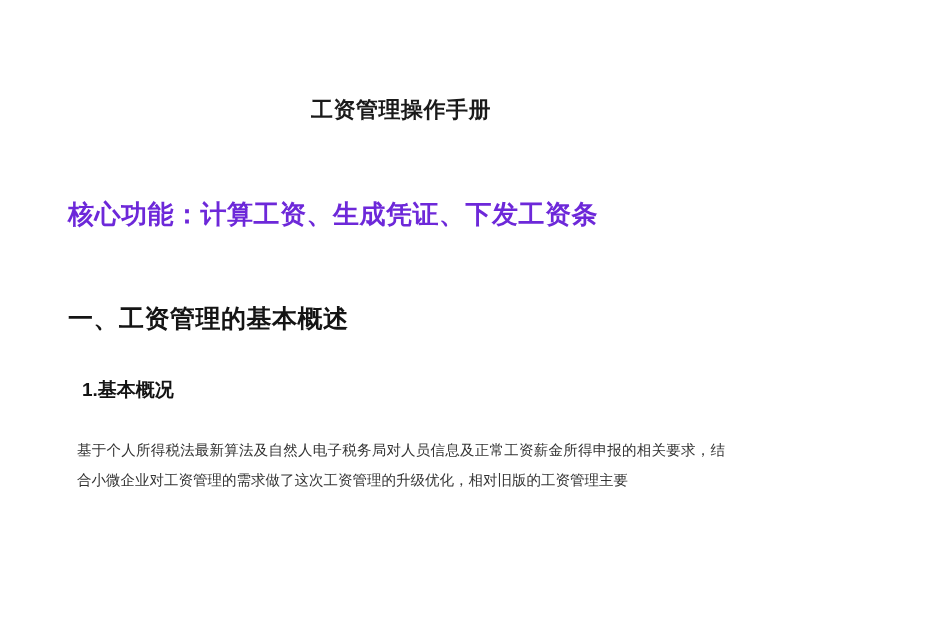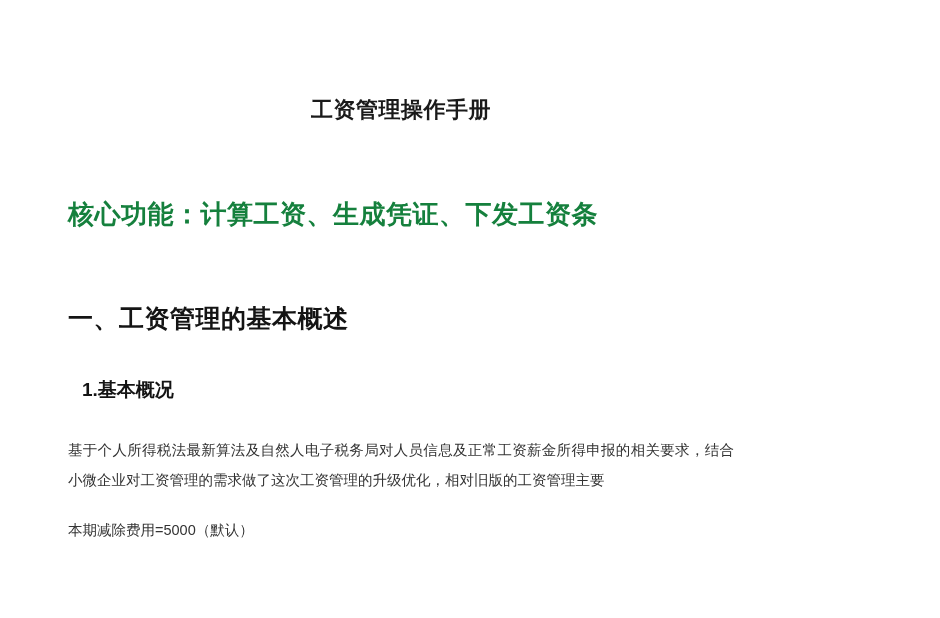--- a/index.html
+++ b/index.html
@@ -30,39 +30,39 @@
     font-weight: bold;
     letter-spacing: 0.5px;
     color: #1a1a1a;
   }
   .core-heading {
     margin: 0;
     padding-top: 72px;
     font-size: 26px;
     font-weight: bold;
     letter-spacing: 0.5px;
-    color: #15803d;
+    color: #6d28d9;
   }
   .section-heading {
     margin: 0;
     padding-top: 70px;
     font-size: 25px;
     font-weight: bold;
     letter-spacing: 0.5px;
     color: #141414;
   }
   .sub-heading {
     margin: 14px;
     padding-top: 28px;
     font-size: 19px;
     font-weight: bold;
     color: #141414;
   }
   .body-text {
-    margin: 0;
+    margin: 9px;
     padding-top: 18px;
     font-size: 14.5px;
     line-height: 30px;
     color: #333333;
     text-align: justify;
   }
   .formula-text {
     margin: 0;
     padding-top: 20px;
     font-size: 14.5px;
@@ -83,15 +83,14 @@
   <h2 class="core-heading">核心功能：计算工资、生成凭证、下发工资条</h2>
 
   <h2 class="section-heading">一、工资管理的基本概述</h2>
 
   <h3 class="sub-heading">1.基本概况</h3>
 
   <p class="body-text">基于个人所得税法最新算法及自然人电子税务局对人员信息及正常工资薪金所得申报的相关要求，结合小微企业对工资管理的需求做了这次工资管理的升级优化，相对旧版的工资管理主要</p>
 
 
 
-  <p class="formula-text second">本期减除费用=5000（默认）</p>
 
 </div>
 
 </body></html>

